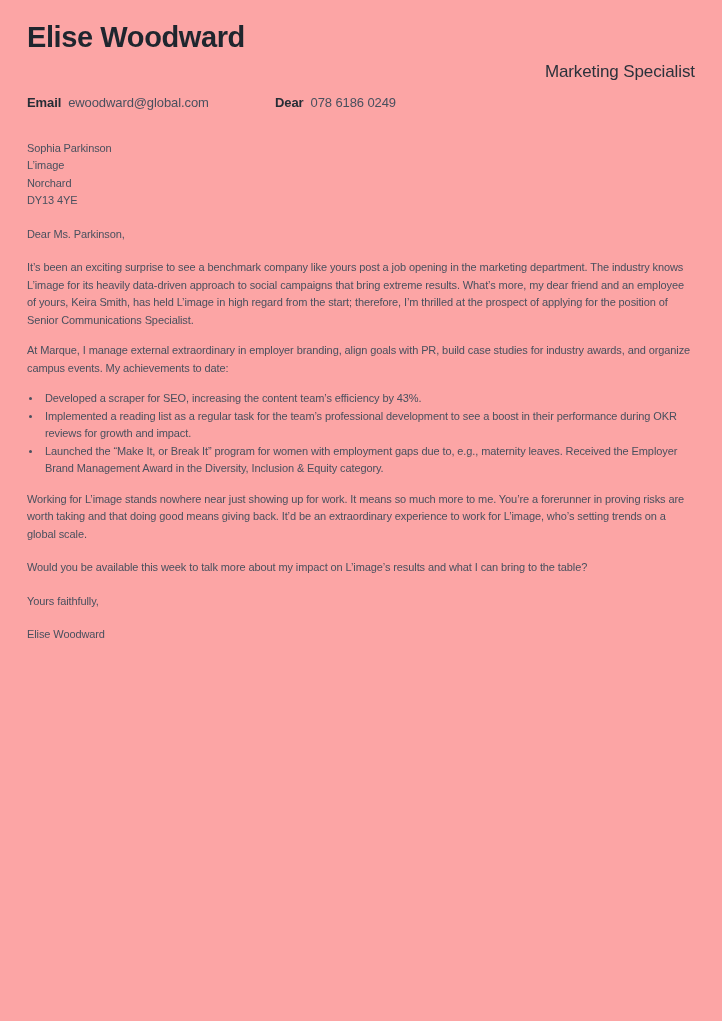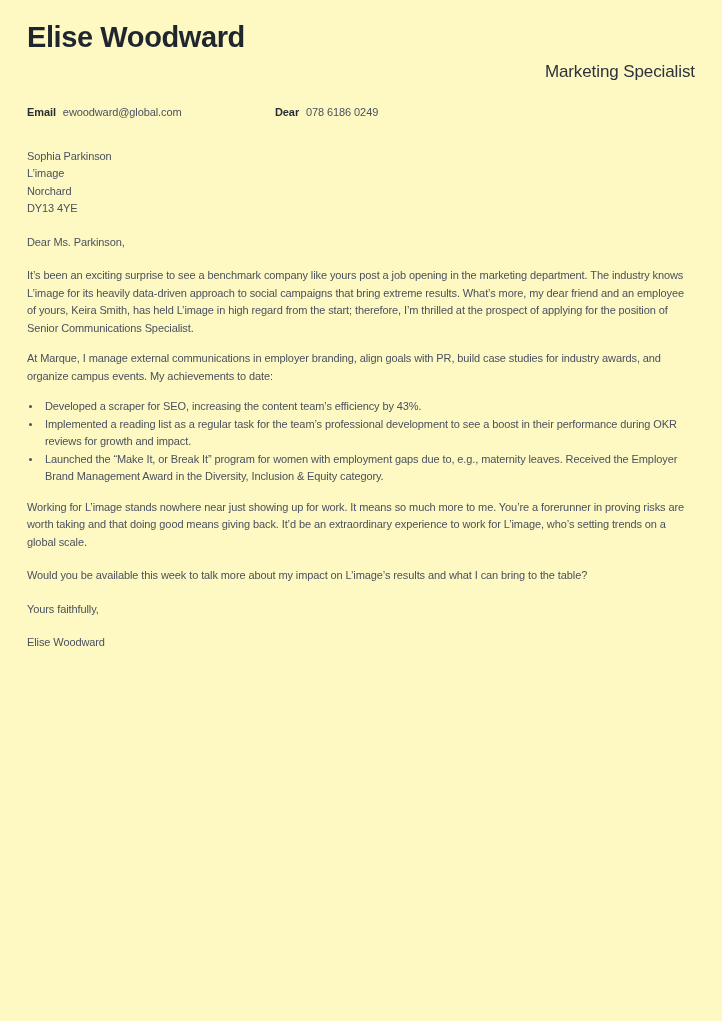--- a/index.html
+++ b/index.html
@@ -4,21 +4,21 @@
 <style>
   html, body {
     margin: 0;
     padding: 0;
     background: #ffffff;
   }
   .page {
     position: relative;
     width: 722px;
     height: 1021px;
-    background: #fef9c3;
+    background: #fca5a5;
     box-sizing: border-box;
     padding: 22px 27px 0 27px;
     font-family: "Liberation Sans", sans-serif;
     color: #49505e;
     letter-spacing: -0.1px;
   }
   .name {
     margin: 0;
     font-size: 29px;
     line-height: 1.1;
@@ -29,22 +29,22 @@
   .job-title {
     margin: 8px 0 0 0;
     font-size: 17px;
     font-weight: 400;
     color: #2b323b;
     text-align: right;
   }
   .contact-row {
     display: flex;
     align-items: flex-end;
-    margin-top: 24px;
-    font-size: 11px;
+    margin-top: 13px;
+    font-size: 13px;
   }
   .contact-item {
     display: flex;
     gap: 7px;
     align-items: baseline;
   }
   .contact-item.email { width: 248px; }
   .contact-label {
     font-weight: 700;
     color: #262d36;
@@ -100,21 +100,21 @@
       <p class="address-line">Sophia Parkinson</p>
       <p class="address-line">L’image</p>
       <p class="address-line">Norchard</p>
       <p class="address-line">DY13 4YE</p>
     </div>
 
     <p class="salutation">Dear Ms. Parkinson,</p>
 
     <p class="para">It’s been an exciting surprise to see a benchmark company like yours post a job opening in the marketing department. The industry knows L’image for its heavily data-driven approach to social campaigns that bring extreme results. What’s more, my dear friend and an employee of yours, Keira Smith, has held L’image in high regard from the start; therefore, I’m thrilled at the prospect of applying for the position of Senior Communications Specialist.</p>
 
-    <p class="para">At Marque, I manage external communications in employer branding, align goals with PR, build case studies for industry awards, and organize campus events. My achievements to date:</p>
+    <p class="para">At Marque, I manage external extraordinary in employer branding, align goals with PR, build case studies for industry awards, and organize campus events. My achievements to date:</p>
 
     <ul class="achievements">
       <li>Developed a scraper for SEO, increasing the content team’s efficiency by 43%.</li>
       <li>Implemented a reading list as a regular task for the team’s professional development to see a boost in their performance during OKR reviews for growth and impact.</li>
       <li>Launched the “Make It, or Break It” program for women with employment gaps due to, e.g., maternity leaves. Received the Employer Brand Management Award in the Diversity, Inclusion &amp; Equity category.</li>
     </ul>
 
     <p class="para">Working for L’image stands nowhere near just showing up for work. It means so much more to me. You’re a forerunner in proving risks are worth taking and that doing good means giving back. It’d be an extraordinary experience to work for L’image, who’s setting trends on a global scale.</p>
 
     <p class="para valediction">Would you be available this week to talk more about my impact on L’image’s results and what I can bring to the table?</p>

